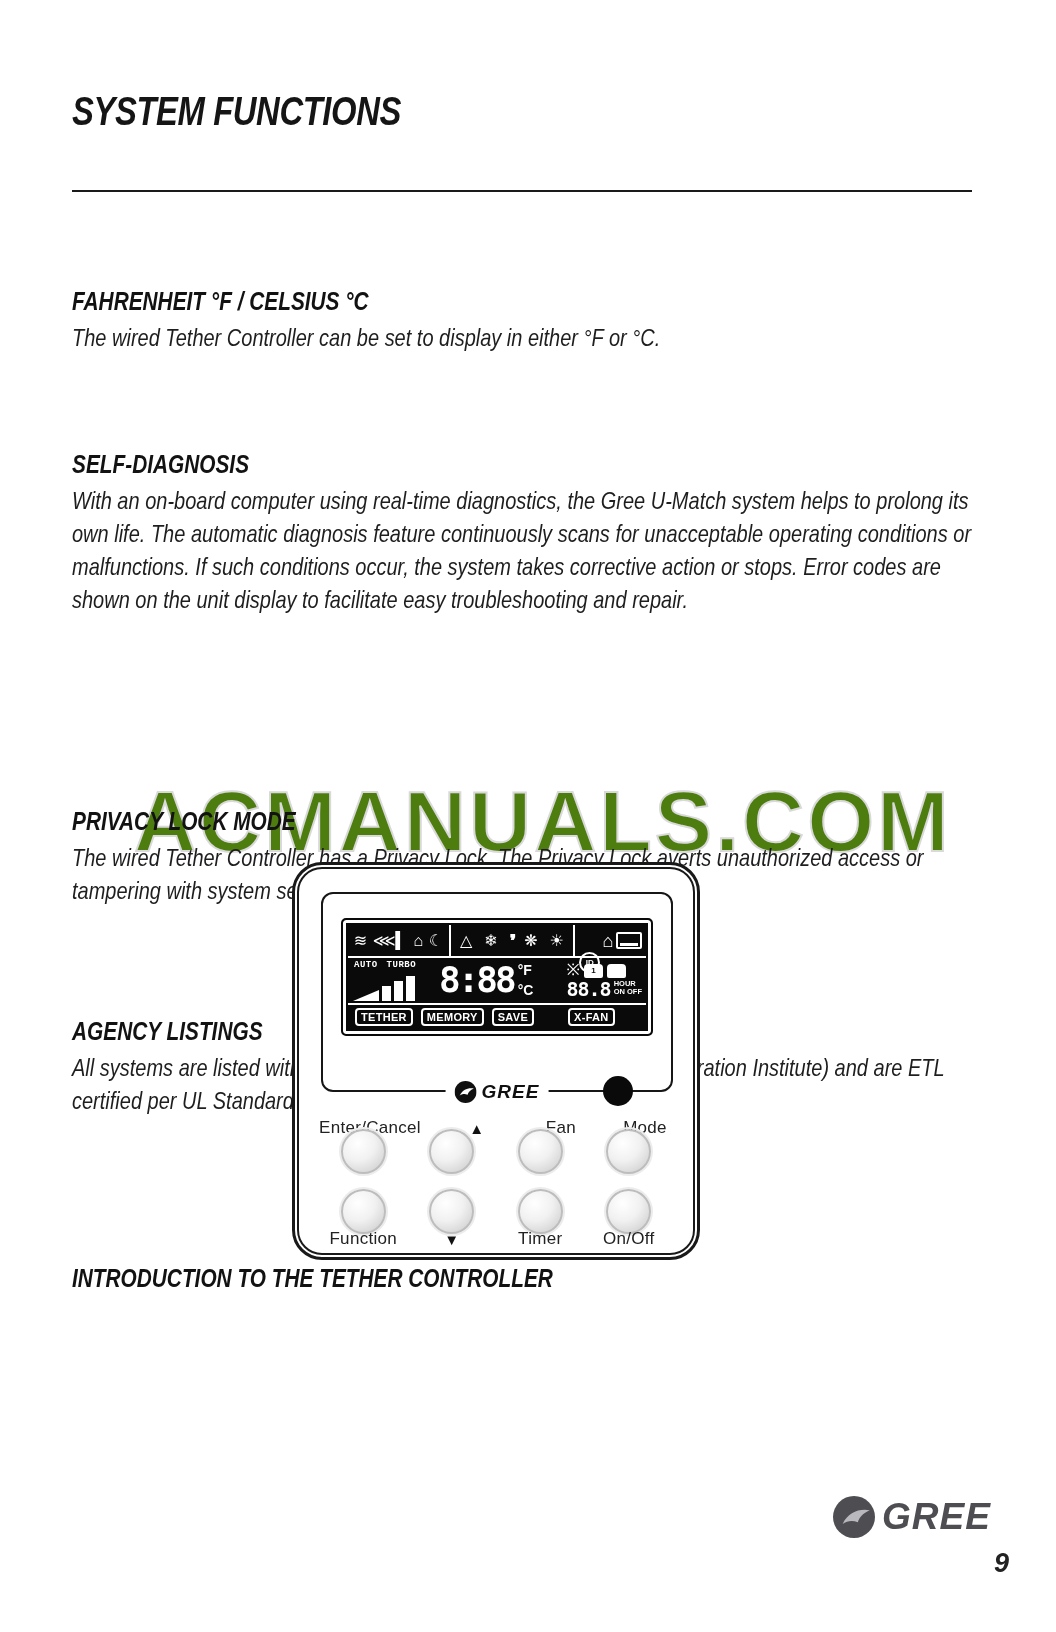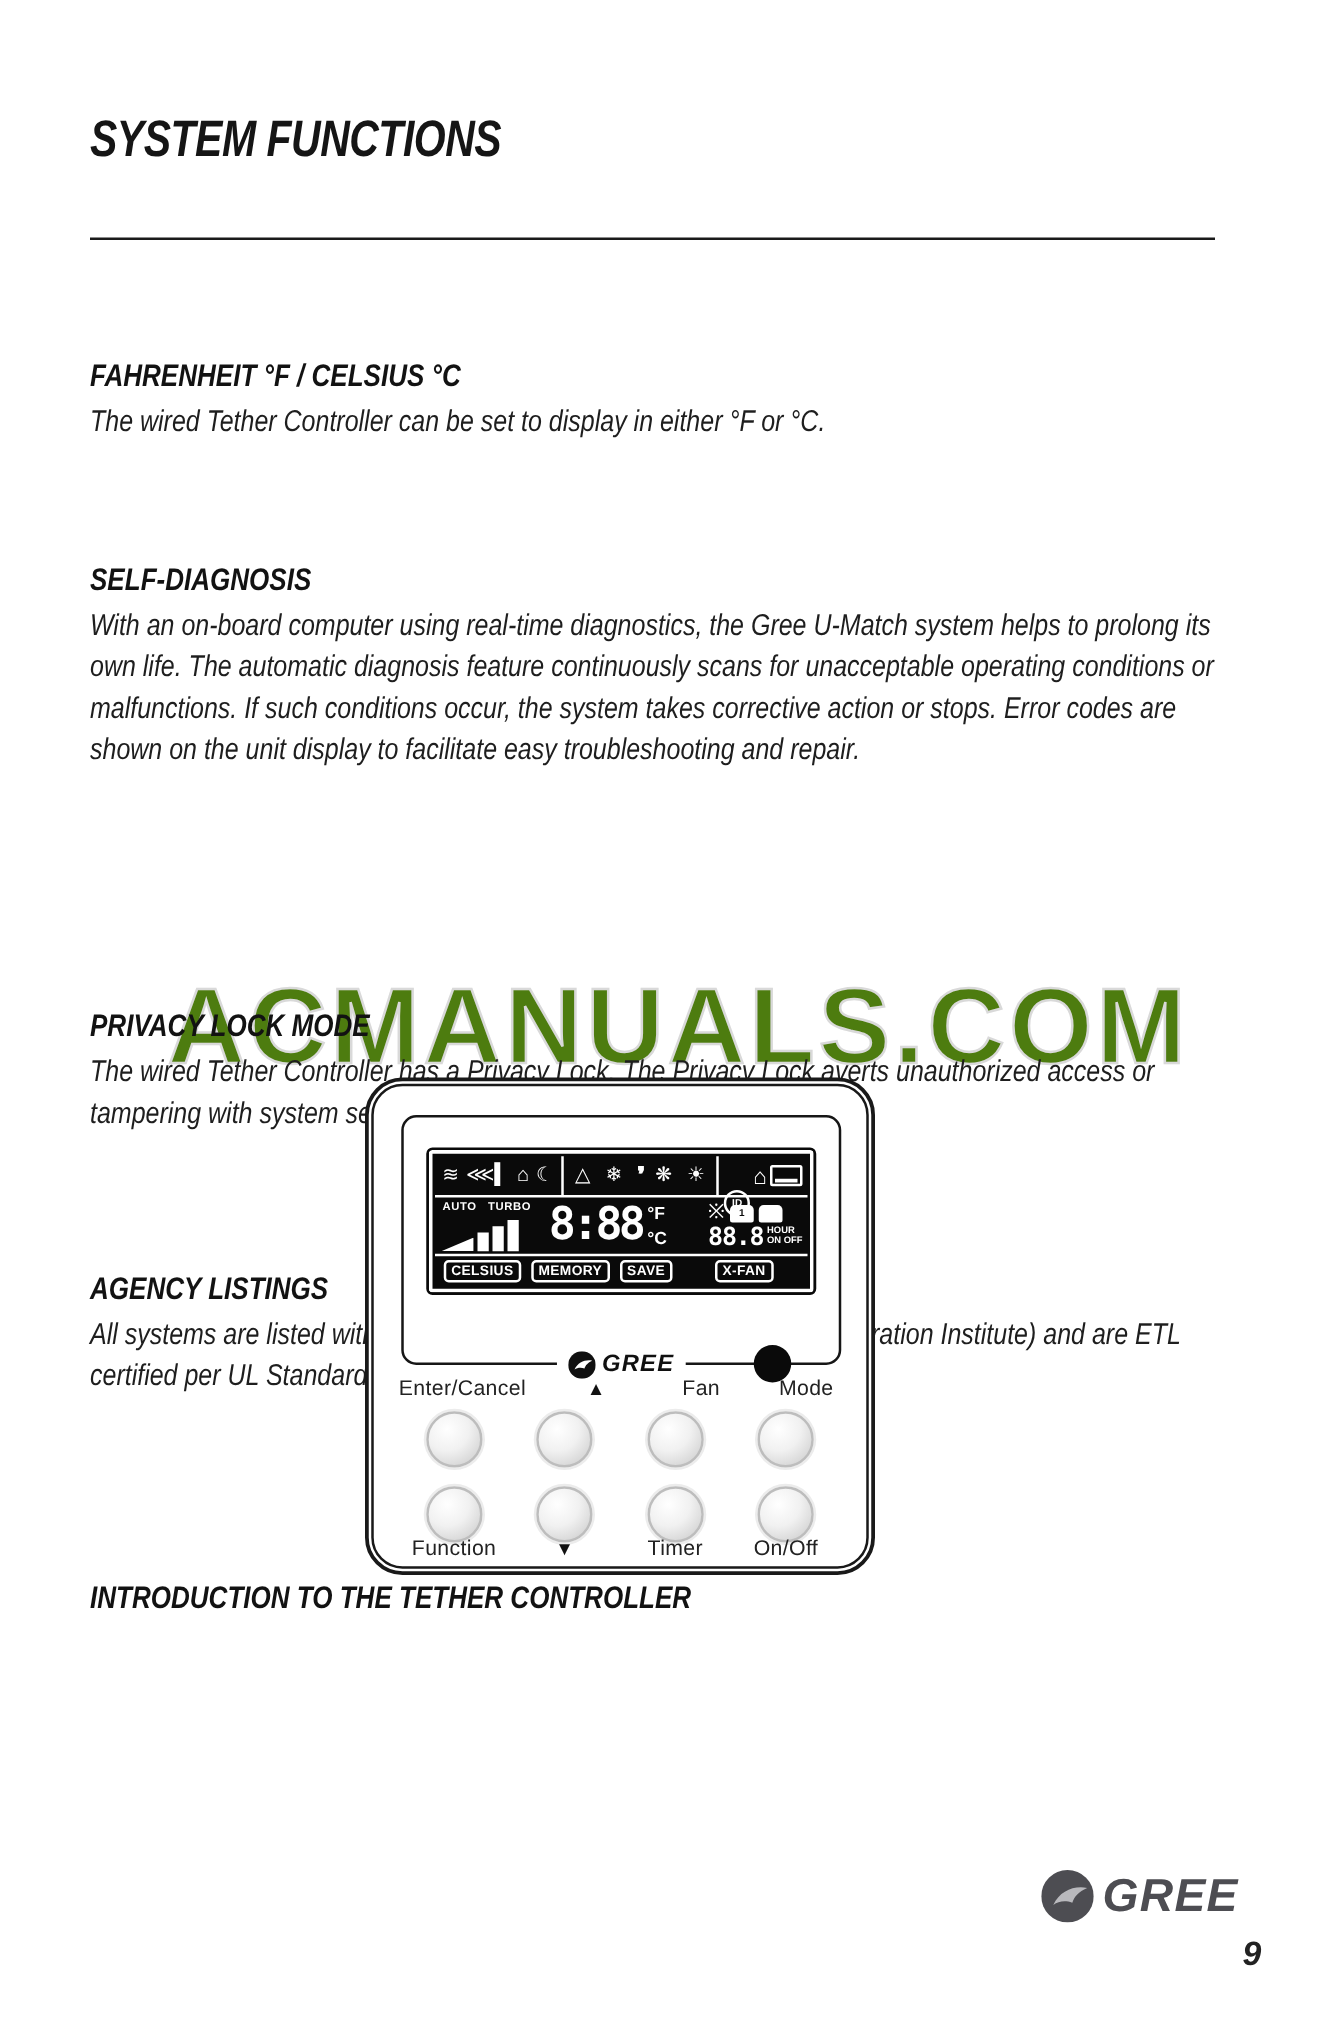--- a/index.html
+++ b/index.html
@@ -38,21 +38,21 @@
   .ig3{flex:1;}
   .lcd-ic{font-size:16px;line-height:1;color:#fff;}
   .drops{letter-spacing:-4px;font-weight:bold;}
   .id-badge{display:inline-flex;align-items:center;justify-content:center;width:17px;height:17px;border:2px solid #fff;
             border-radius:50%;font-size:8px;font-weight:bold;letter-spacing:0;margin-top:44px;}
   .unit-icon{width:22px;height:13px;border:2px solid #fff;border-radius:2px;position:relative;}
   .unit-icon::after{content:"";position:absolute;left:2px;right:2px;bottom:1px;height:3px;background:#fff;}
 
   .lcd-mid{flex:1;display:flex;align-items:center;padding:1px 3px 2px 4px;}
   .mid-left{width:86px;display:flex;flex-direction:column;justify-content:center;}
-  .at-row{display:flex;gap:9px;font-size:9px;font-weight:bold;letter-spacing:.5px;margin:1px 0 5px 2px;}
+  .at-row{display:flex;gap:9px;font-size:9px;font-weight:bold;letter-spacing:.5px;margin:1px 0 5px 2px;font-family:Liberation Mono, monospace;}
   .bars{display:flex;align-items:flex-end;gap:3px;height:26px;margin-left:1px;}
   .wedge{width:26px;height:11px;background:#fff;clip-path:polygon(0 100%,100% 0,100% 100%);}
   .bar{width:9px;background:#fff;}
   .b1{height:15px}.b2{height:20px}.b3{height:25px}
   .big-digits{font-family:"DejaVu Sans Mono",monospace;font-weight:bold;font-size:36px;line-height:.92;
               letter-spacing:-3px;margin-left:1px;}
   .deg-col{display:flex;flex-direction:column;gap:6px;margin-left:4px;font-size:14px;font-weight:bold;line-height:1;}
   .mid-right{margin-left:auto;display:flex;flex-direction:column;align-items:flex-start;gap:2px;padding-right:1px;}
   .mr-row1{display:flex;align-items:flex-end;gap:4px;}
   .defrost{font-size:16px;line-height:1;}
@@ -69,21 +69,21 @@
 
   .panel-logo{position:absolute;left:50%;bottom:-13px;transform:translateX(-50%);background:#fff;padding:0 9px;
               display:flex;align-items:center;gap:5px;}
   .panel-logo .brand-text{font-size:19px;font-weight:bold;font-style:italic;color:#101010;letter-spacing:1px;}
   .mode-dot{position:absolute;right:38px;bottom:-16px;width:30px;height:30px;border-radius:50%;background:#0a0a0a;}
 
   .row-abs{position:absolute;left:24px;right:24px;display:flex;}
   .cell{flex:1;display:flex;justify-content:center;align-items:center;}
   .lab{font-size:17px;color:#222;letter-spacing:.3px;white-space:nowrap;}
   .lab-arrow{font-size:15px;color:#111;}
-  .labels-top{top:236px;gap:28px;} .labels-bottom{top:364px;}
+  .labels-top{top:253px;gap:28px;} .labels-bottom{top:364px;}
   .btnrow1{top:264px;} .btnrow2{top:324px;}
   .rbtn{width:41px;height:41px;border-radius:50%;border:2px solid #bdbdbd;box-shadow:0 0 0 2px #ececec;
         background:radial-gradient(circle at 36% 30%,#ffffff 0%,#f1f1f1 45%,#d7d7d7 80%,#c9c9c9 100%);}
 
   
   .footer-logo{position:absolute;left:833px;top:1496px;display:flex;align-items:center;gap:7px;z-index:2;}
   .footer-logo .brand-text{font-size:37px;font-weight:bold;font-style:italic;color:#4d4d52;letter-spacing:1px;}
   .page-num{position:absolute;left:994px;top:1548px;font-size:27px;font-weight:bold;font-style:italic;color:#222;z-index:2;}
 </style>
 </head>
@@ -178,21 +178,21 @@
                 <span class="small-digits">88.8</span>
                 <span class="hour-onoff">
                   <span>HOUR</span>
                   <span>ON OFF</span>
                 </span>
               </div>
             </div>
           </div>
 
           <div class="lcd-tags">
-            <span class="tag">CELSIUS</span>
+            <span class="tag">TETHER</span>
             <span class="tag">MEMORY</span>
             <span class="tag">SAVE</span>
             <span class="tag tag-xfan">X-FAN</span>
           </div>
 
         </div>
       </div>
 
       <div class="panel-logo">
         <svg width="22" height="22" viewBox="0 0 24 24">

